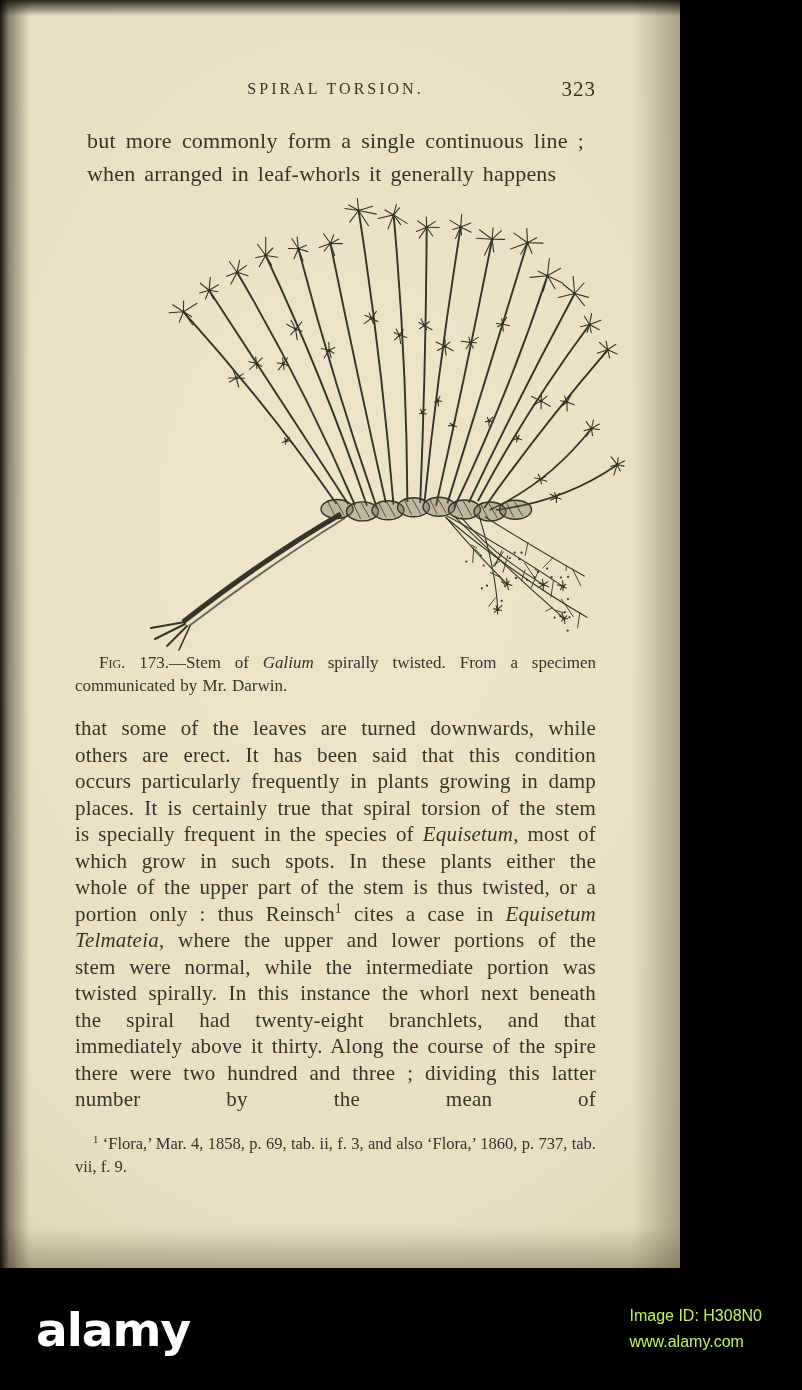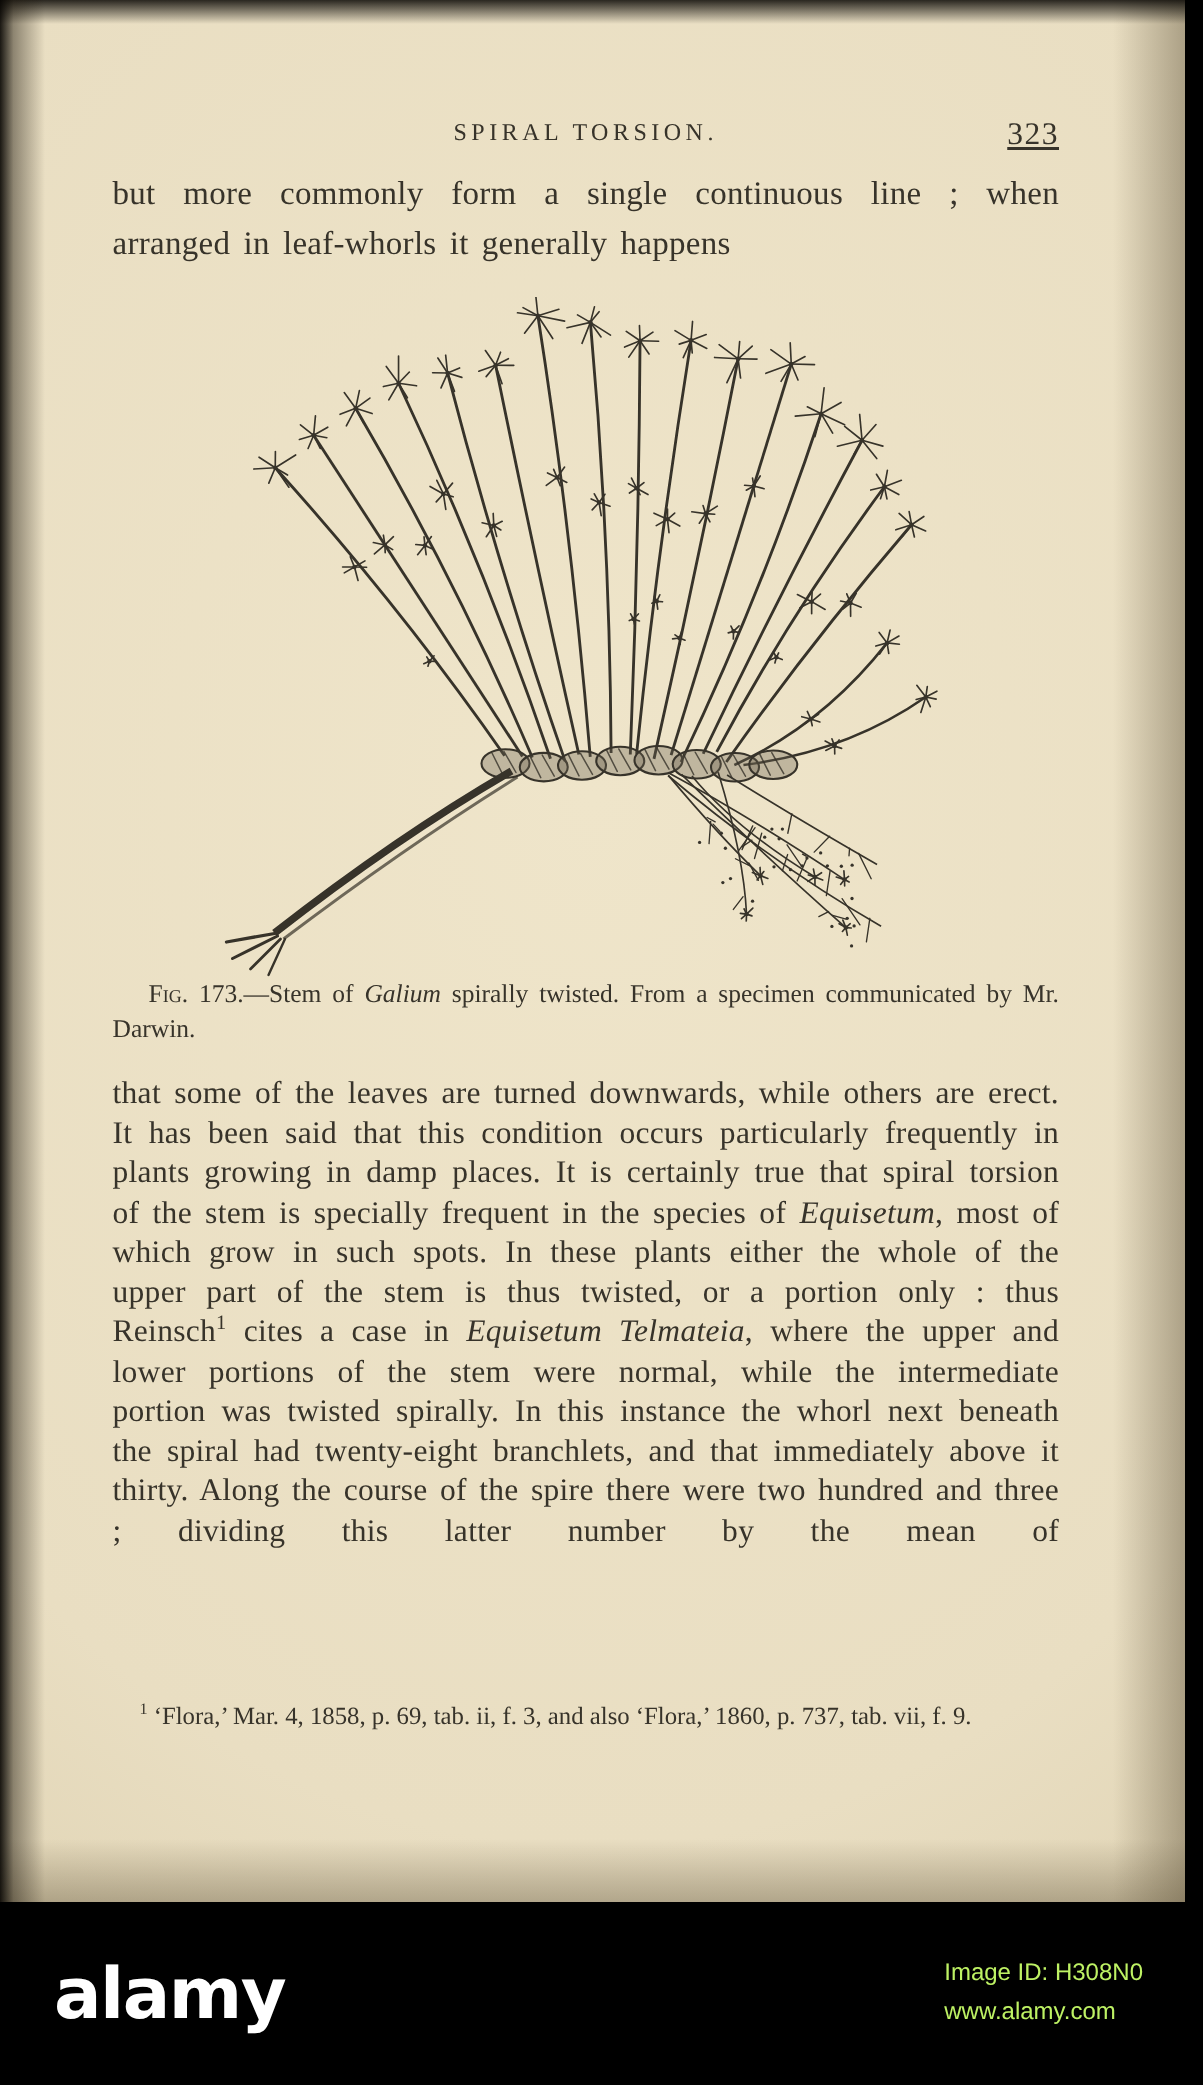--- a/index.html
+++ b/index.html
@@ -14,41 +14,41 @@
     width:802px; height:1390px;
     overflow:hidden;
     background:#000;
     font-family:"Liberation Serif","DejaVu Serif",serif;
     color:var(--ink);
   }
 
   
   .scan{
     position:absolute; top:0; left:0;
-    width:790px; height:1268px;
+    width:680px; height:1268px;
     background:
       linear-gradient(90deg, rgba(8,6,3,0.92) 0px, rgba(30,24,14,0.45) 9px, rgba(8,6,3,0) 30px),
       linear-gradient(180deg, rgba(8,6,3,0.85) 0px, rgba(8,6,3,0) 16px),
       linear-gradient(270deg, rgba(97,85,60,0.45) 0px, rgba(97,85,60,0) 48px),
       linear-gradient(0deg, rgba(97,85,60,0.40) 0px, rgba(97,85,60,0) 42px),
       radial-gradient(130% 100% at 50% 42%, #efe5ca 0%, #e9dec2 55%, #dccfae 82%, #c8bb9a 100%);
   }
 
   .running-head{
     position:absolute; top:80px; left:75px; right:84px;
     text-align:center;
     font-size:16px; letter-spacing:3px;
   }
   .rh-page{
     position:absolute; right:0; top:-3px;
-    font-size:21px; letter-spacing:1px;text-decoration:underline;
+    font-size:21px; letter-spacing:1px;
   }
 
   .intro-par{
-    position:absolute; top:112px; left:75px; right:84px; margin:0;
+    position:absolute; top:112px; left:75px; right:84px; margin:12px;
     font-size:22px; line-height:33px;
     text-align:justify; word-spacing:0.14em; letter-spacing:0.2px;
   }
 
   .figure{
     position:absolute; top:198px; left:145px;
     width:490px; height:455px; margin:0;
   }
   .figure svg{ width:100%; height:100%; display:block; }
 

